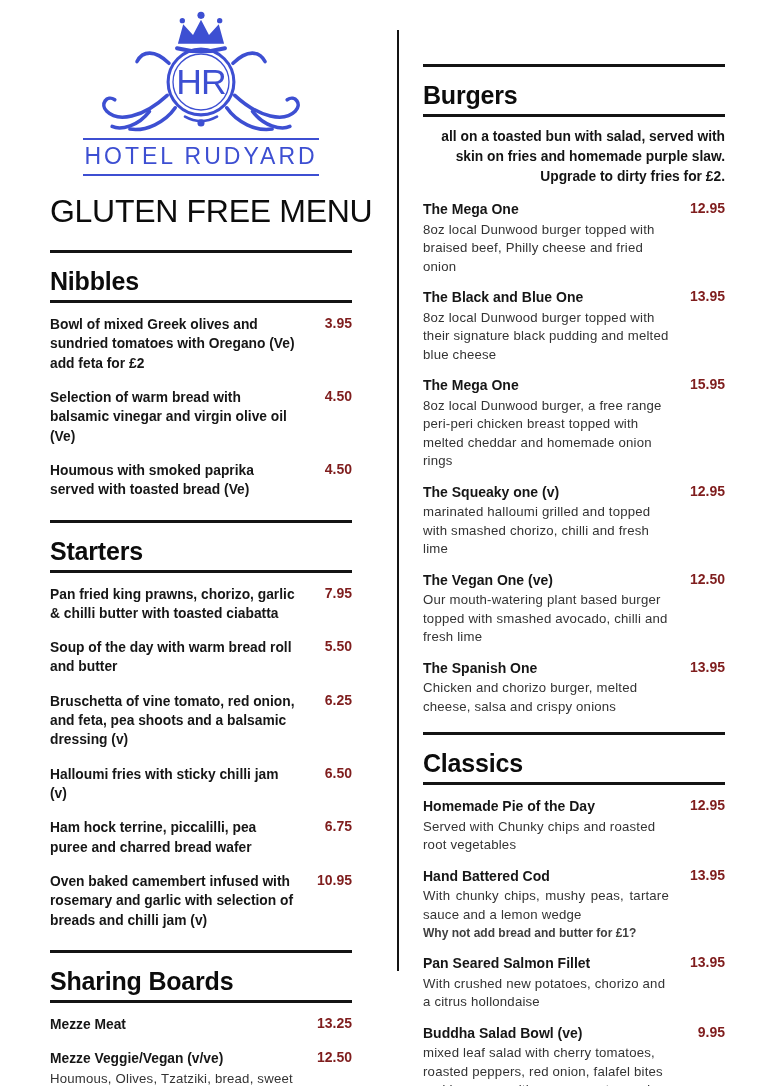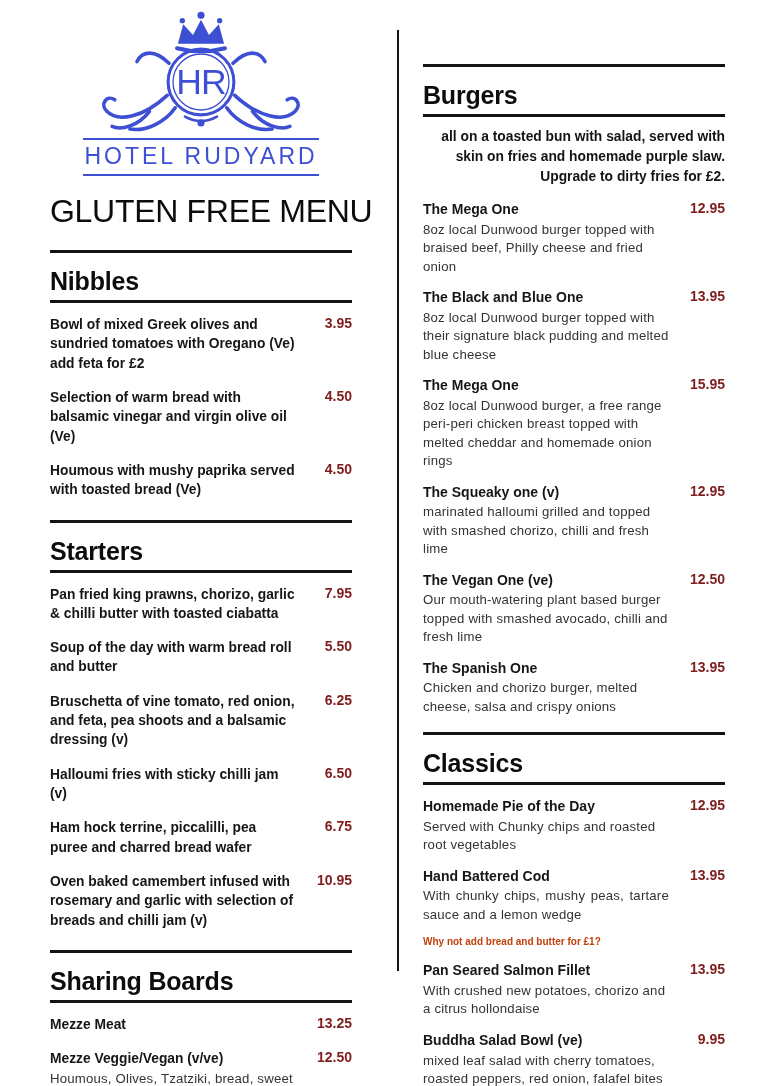--- a/index.html
+++ b/index.html
@@ -24,21 +24,21 @@
   .section { margin-top:20px; }
   .sec-rule { height:3px; background:#141414; }
   .sec-title { font-size:25px; font-weight:800; color:#0c0c0c; padding:14px 0 4px; letter-spacing:-0.2px; }
   .sec-items { padding-top:12px; }
 
   .item { display:flex; align-items:flex-start; margin-bottom:15px; }
   .item-body { flex:1; padding-right:12px; }
   .item-name { font-weight:700; font-size:13.8px; line-height:1.4; white-space:pre-line; color:#161616; }
   .item-desc { font-size:13.2px; line-height:1.4; color:#333333; letter-spacing:0.2px; margin-top:1px; }
   .desc-justify { text-align:justify; }
-  .item-note { font-weight:700; font-size:10px; line-height:1.4; color:#c2410c; margin-top:11px; }
+  .item-note { font-weight:700; font-size:12px; line-height:1.4; color:#404040; margin-top:1px; }
   .item-price { font-weight:700; font-size:14px; min-width:44px; text-align:right; white-space:nowrap; color:#7f1d1d; }
 
   .sec-intro { font-weight:700; font-size:13.8px; line-height:1.45; margin:10px 0 13px; color:#141414;text-align:right; }
 
   .col-right .item { margin-bottom:12px; }
   .col-right .item-name { font-size:14px; }
 </style>
 </head>
 <body>
 
@@ -99,21 +99,21 @@
             <div class="item-price">3.95</div>
           </div>
           <div class="item">
             <div class="item-body">
               <div class="item-name">Selection of warm bread with balsamic vinegar and virgin olive oil (Ve)</div>
             </div>
             <div class="item-price">4.50</div>
           </div>
           <div class="item">
             <div class="item-body">
-              <div class="item-name">Houmous with mushy paprika served with toasted bread (Ve)</div>
+              <div class="item-name">Houmous with smoked paprika served with toasted bread (Ve)</div>
             </div>
             <div class="item-price">4.50</div>
           </div>
         </div>
       </div>
 
       <div class="section">
         <div class="sec-rule"></div>
         <h2 class="sec-title">Starters</h2>
         <div class="sec-rule"></div>

